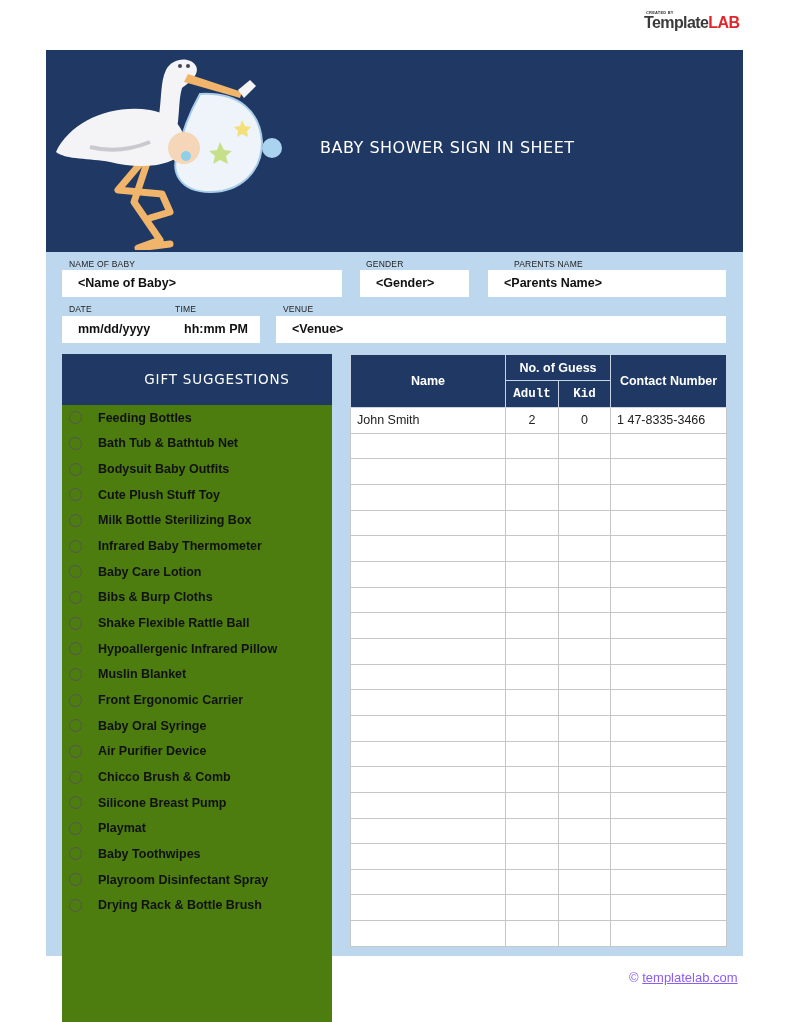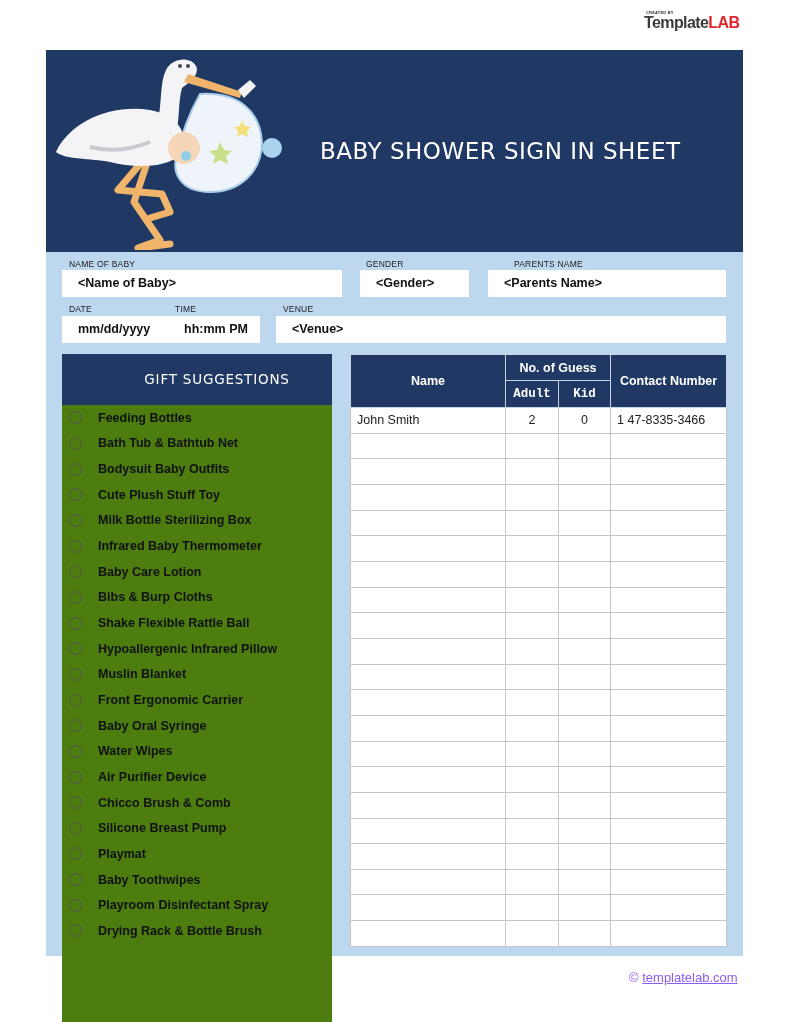--- a/index.html
+++ b/index.html
@@ -8,21 +8,21 @@
 
     .brand { position: absolute; left: 644px; top: 8px; width: 140px; height: 30px; }
     .brand .created { position: absolute; left: 2px; top: 2px; font-size: 4px; font-weight: bold; color: #333; letter-spacing: 0.2px; }
     .brand .name { position: absolute; left: 0; top: 6px; font-size: 16px; font-weight: bold; letter-spacing: -0.6px; }
     .brand .name .t1 { color: #3a3a3a; }
     .brand .name .t2 { color: #e0252b; }
 
     .sheet { position: absolute; left: 46px; top: 50px; width: 697px; height: 906px; background: #bdd7ee; }
     .header { position: absolute; left: 0; top: 0; width: 697px; height: 202px; background: #1f3864; }
     .stork { position: absolute; left: 4px; top: 2px; width: 236px; height: 198px; }
-    .title { position: absolute; left: 274px; top: 88px; font-family: "DejaVu Sans", sans-serif; font-size: 23px; color: #ffffff; letter-spacing: 0.5px; white-space: nowrap; }
+    .title { position: absolute; left: 274px; top: 88px; font-family: "DejaVu Sans", sans-serif; font-size: 16px; color: #ffffff; letter-spacing: 0.5px; white-space: nowrap; }
 
     .lbl { position: absolute; font-size: 8.5px; color: #222; letter-spacing: 0.2px; }
     .field { position: absolute; background: #ffffff; height: 27px; font-size: 12.5px; font-weight: bold; line-height: 27px; padding-left: 16px; color: #111; white-space: nowrap; }
 
     .gift-head { position: absolute; left: 16px; top: 304px; width: 270px; height: 51px; background: #1f3864; color: #fff; font-family: "DejaVu Sans", sans-serif; font-size: 13.5px; line-height: 51px; text-align: center; letter-spacing: 0.8px; padding-left: 40px; }
     .gift-list { position: absolute; left: 16px; top: 355px; width: 270px; height: 677px; background: #4d7c0f; text-align: right; }
     .gift-item { height: 25.67px; display: flex; align-items: center; }
     .gift-item .radio { width: 13px; height: 13px; border: 1.2px solid #555; border-radius: 50%; margin-left: 7px; margin-right: 16px; flex: none; }
     .gift-item .txt { font-size: 12.5px; font-weight: bold; color: #111; white-space: nowrap; }
 
@@ -137,24 +137,20 @@
         <span class="radio"></span>
         <span class="txt">Muslin Blanket</span>
       </div>
       <div class="gift-item">
         <span class="radio"></span>
         <span class="txt">Front Ergonomic Carrier</span>
       </div>
       <div class="gift-item">
         <span class="radio"></span>
         <span class="txt">Baby Oral Syringe</span>
-      </div>
-      <div class="gift-item">
-        <span class="radio"></span>
-        <span class="txt">Water Wipes</span>
       </div>
       <div class="gift-item">
         <span class="radio"></span>
         <span class="txt">Air Purifier Device</span>
       </div>
       <div class="gift-item">
         <span class="radio"></span>
         <span class="txt">Chicco Brush &amp; Comb</span>
       </div>
       <div class="gift-item">

